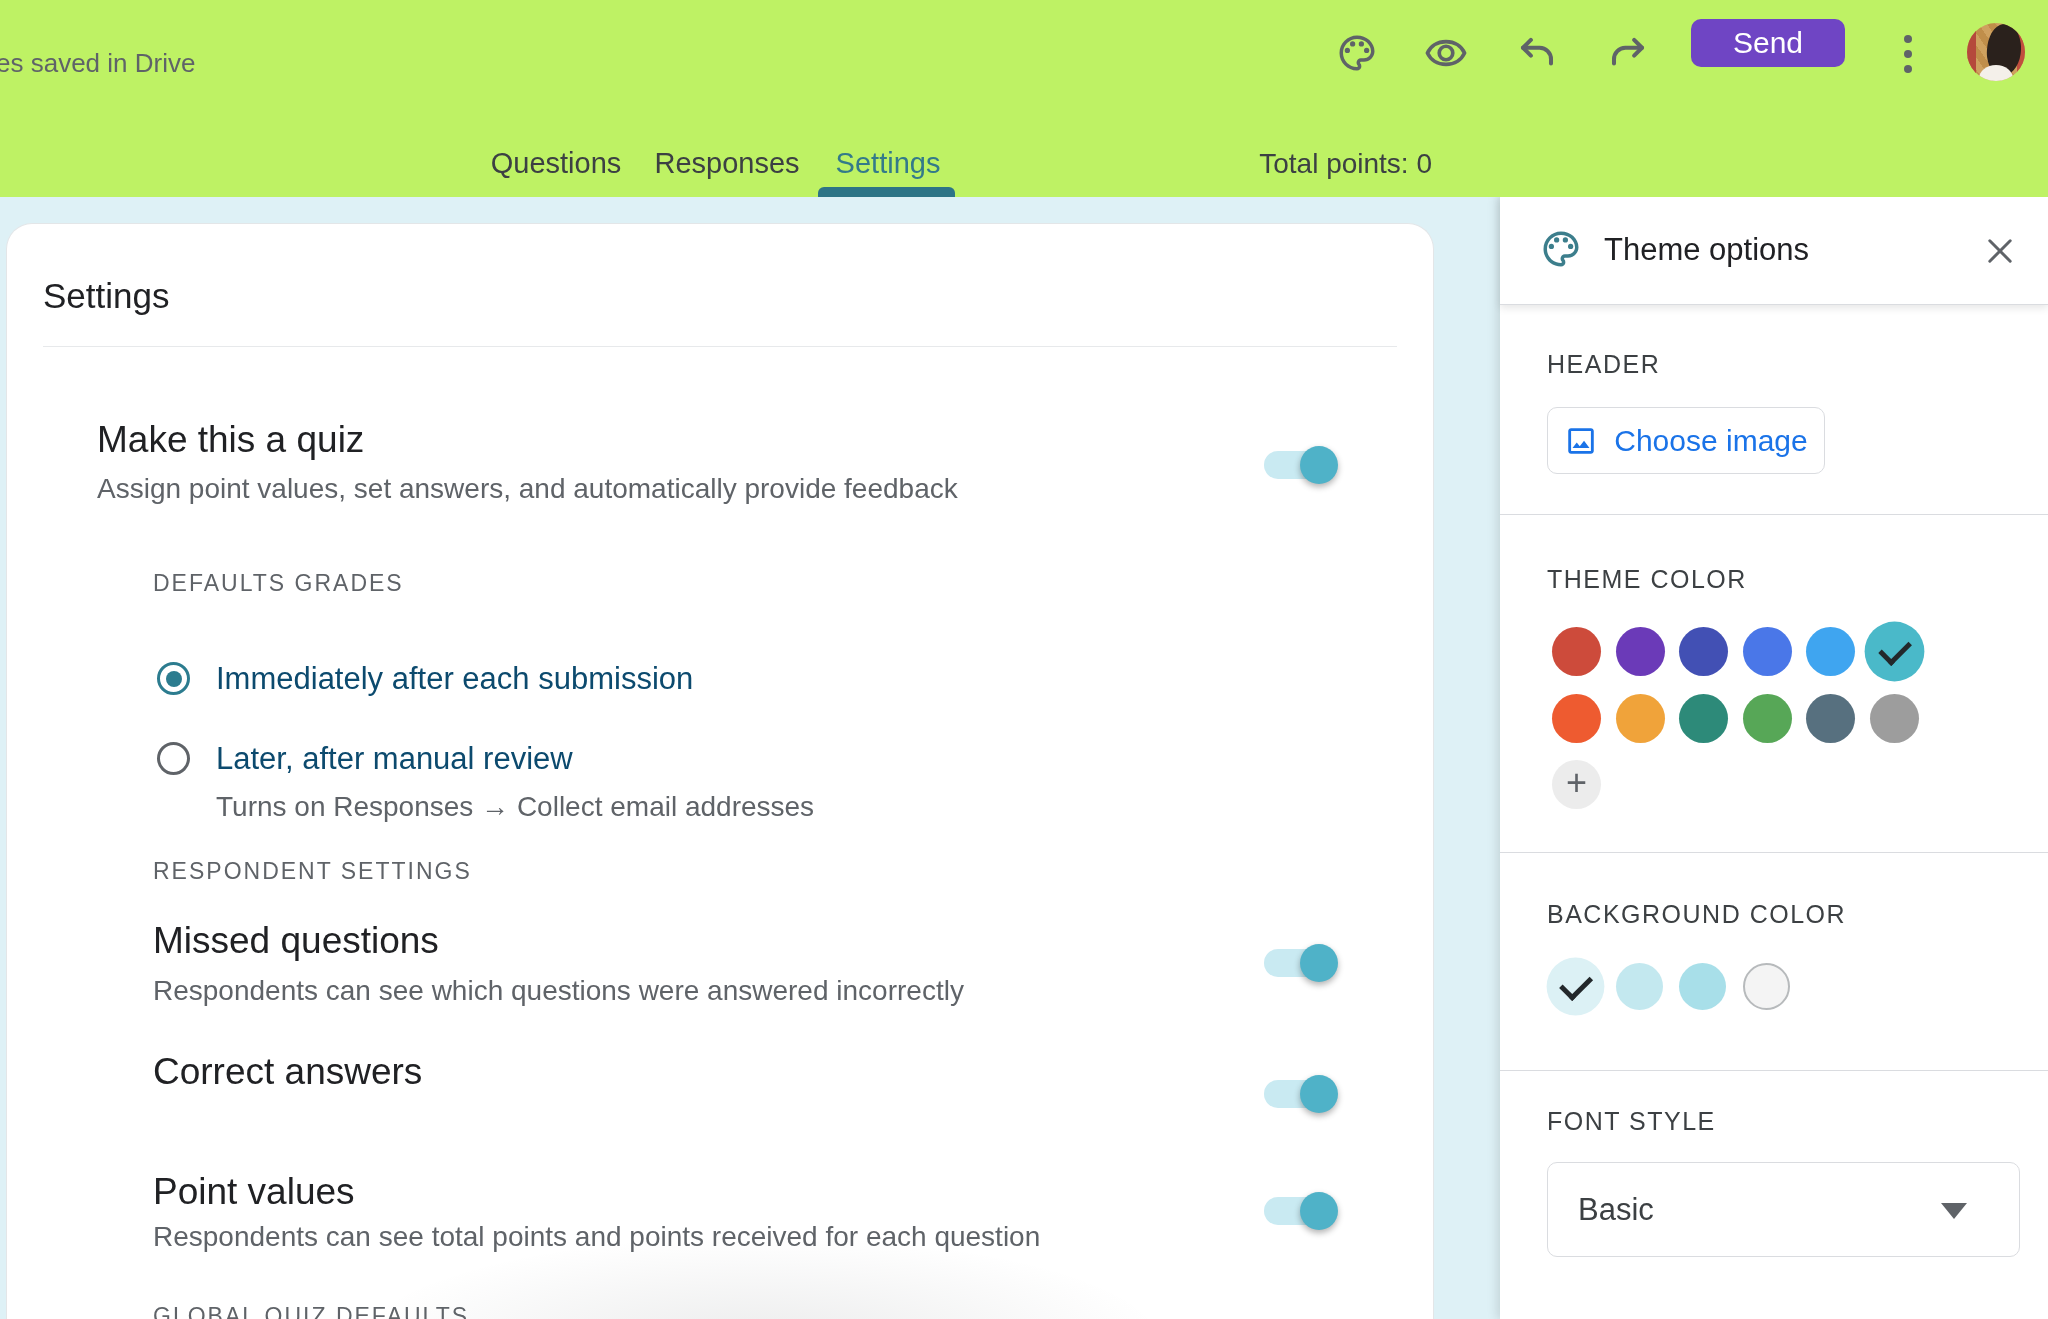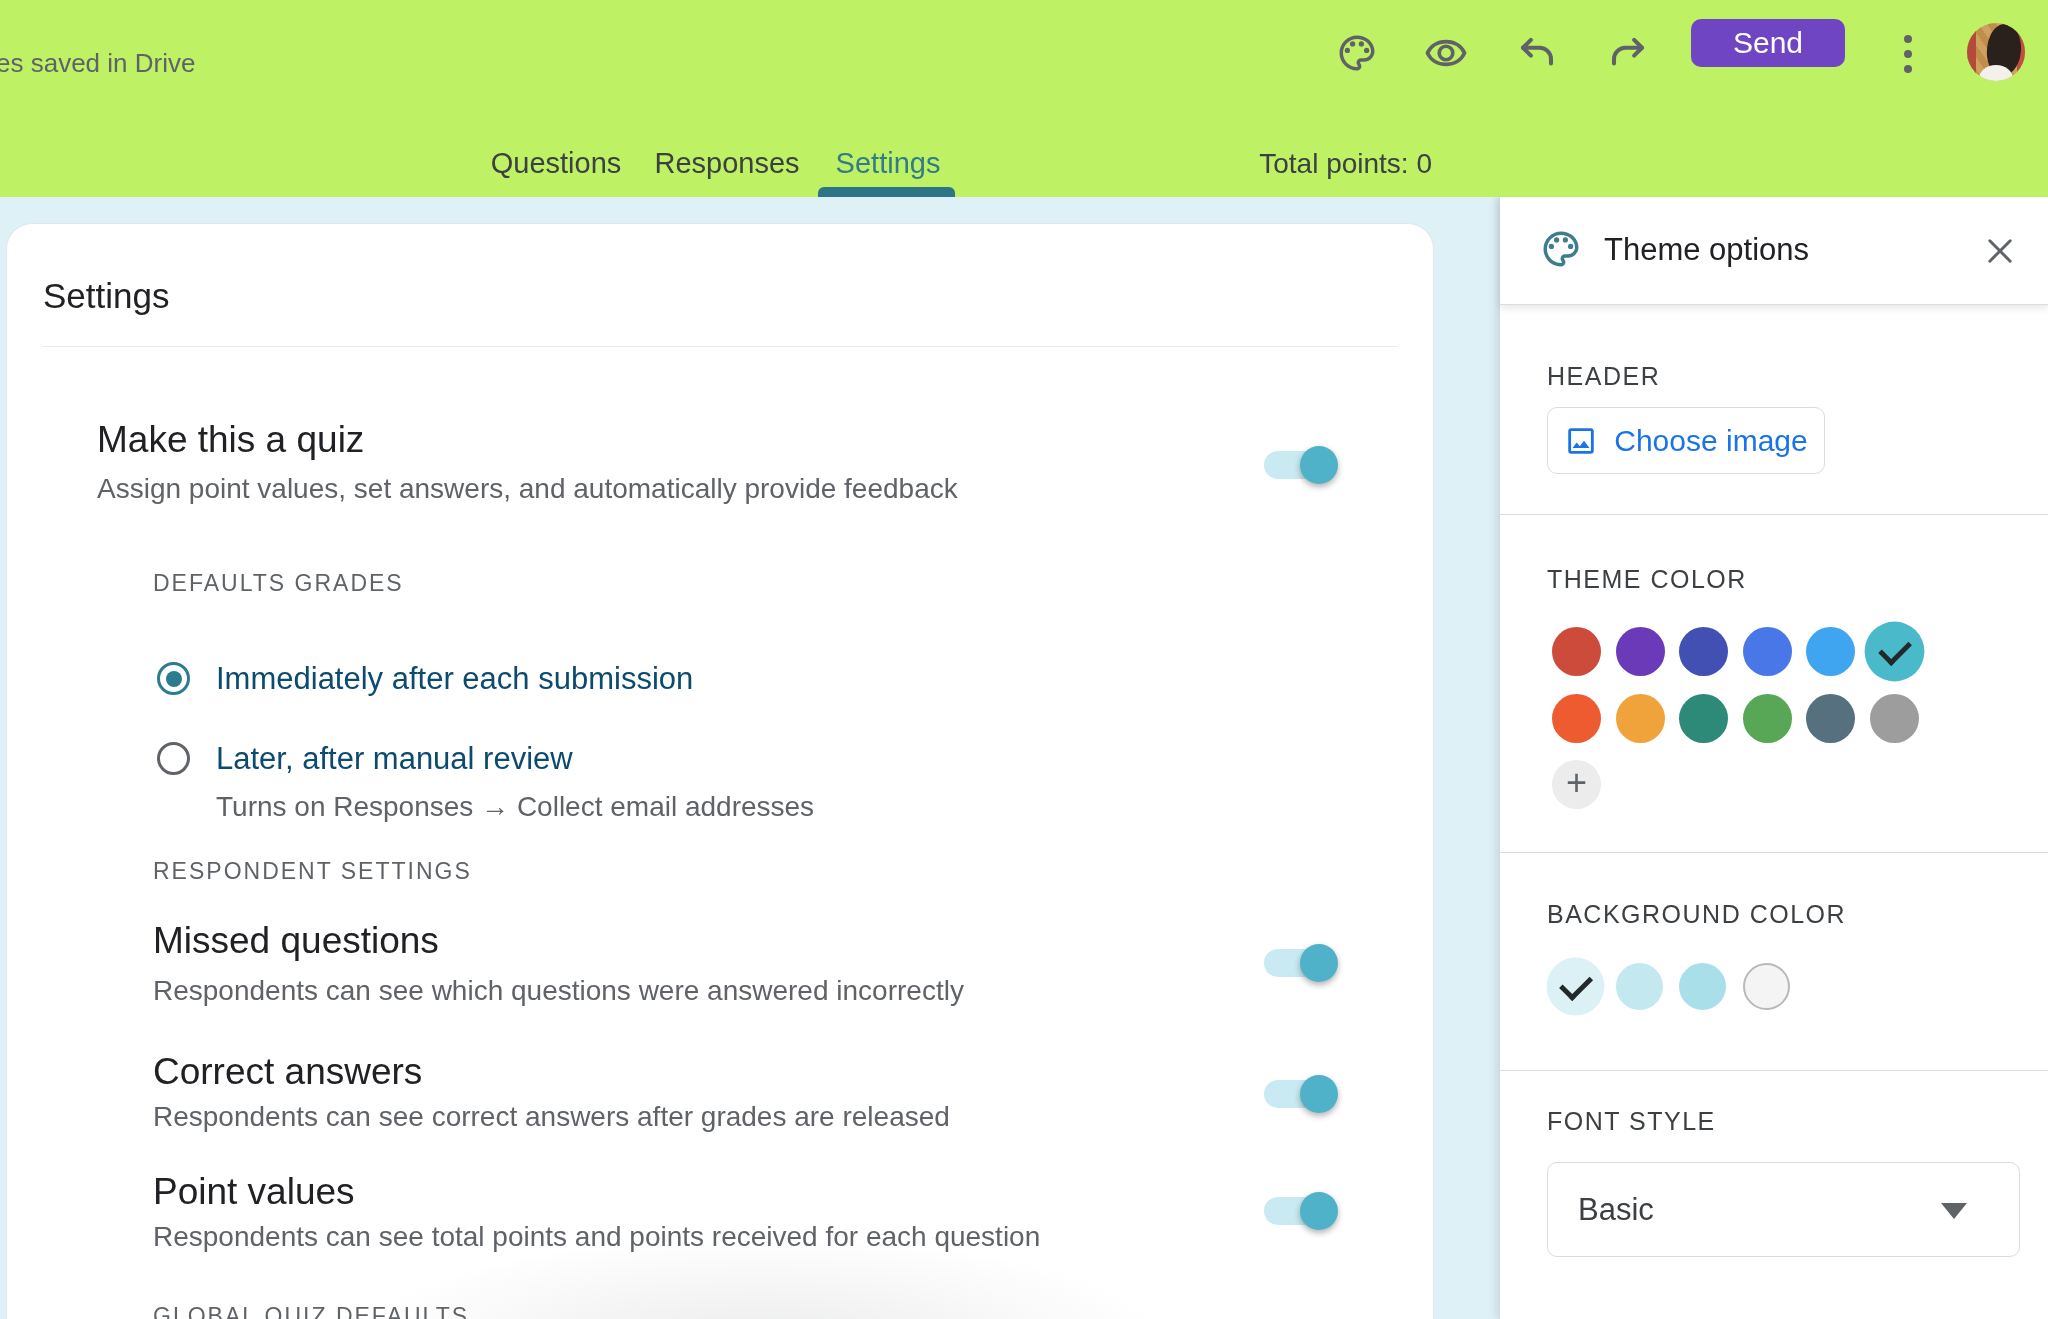--- a/index.html
+++ b/index.html
@@ -189,21 +189,20 @@
 
     <div class="sec-label" style="left:146px;top:634px;">RESPONDENT SETTINGS</div>
 
     <div class="row-title" style="left:146px;top:697px;">Missed questions</div>
     <div class="row-sub" style="left:146px;top:750px;">Respondents can see which questions were answered incorrectly</div>
     <div class="toggle on" style="left:1257px;top:725px;">
       <span class="knob"></span>
     </div>
 
     <div class="row-title" style="left:146px;top:828px;">Correct answers</div>
-    <div class="row-sub" style="left:146px;top:876px;">Respondents can see correct answers after grades are released</div>
     <div class="toggle on" style="left:1257px;top:856px;">
       <span class="knob"></span>
     </div>
 
     <div class="row-title" style="left:146px;top:948px;">Point values</div>
     <div class="row-sub" style="left:146px;top:996px;">Respondents can see total points and points received for each question</div>
     <div class="toggle on" style="left:1257px;top:973px;">
       <span class="knob"></span>
     </div>
 
@@ -226,21 +225,21 @@
       <button class="close-btn">
         <span>
           <svg width="34" height="34" viewBox="0 0 30 30" stroke="#5f6368" stroke-width="2.6" stroke-linecap="round">
             <line x1="6" y1="6" x2="24" y2="24"></line>
               <line x1="24" y1="6" x2="6" y2="24"></line>
           </svg>
         </span>
       </button>
     </div>
 
-    <div class="panel-label" style="left:47px;top:154px;margin-top:12px;">HEADER</div>
+    <div class="panel-label" style="left:47px;top:154px;">HEADER</div>
 
     <button class="choose-image">
       <span style="display:flex;">
         <svg width="34" height="34" viewBox="0 0 24 24" fill="#1a73e8">
           <path d="M19 5v14H5V5h14m0-2H5c-1.1 0-2 .9-2 2v14c0 1.1.9 2 2 2h14c1.1 0 2-.9 2-2V5c0-1.1-.9-2-2-2zm-4.86 8.86l-3 3.87L9 13.14 6 17h12l-3.86-5.14z"></path>
         </svg>
       </span>
       <span>Choose image</span>
     </button>
 

